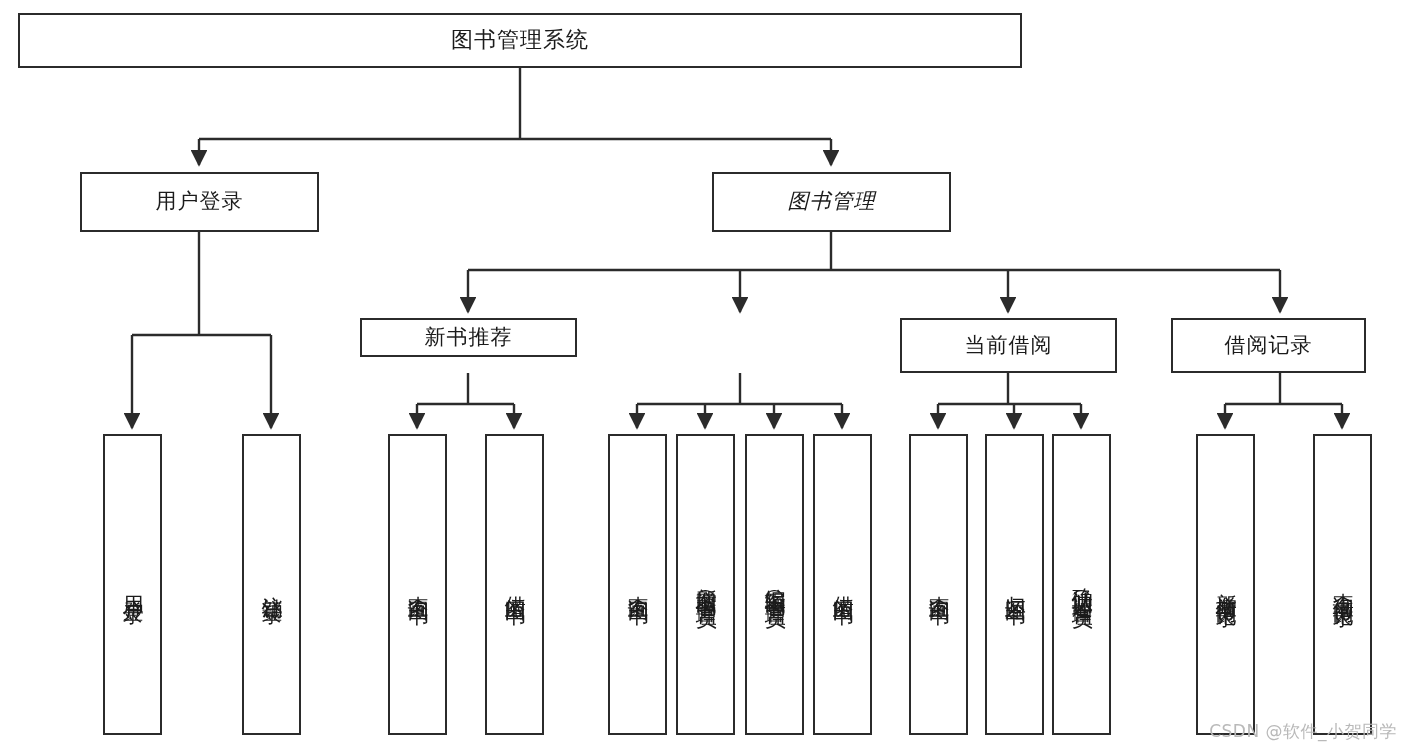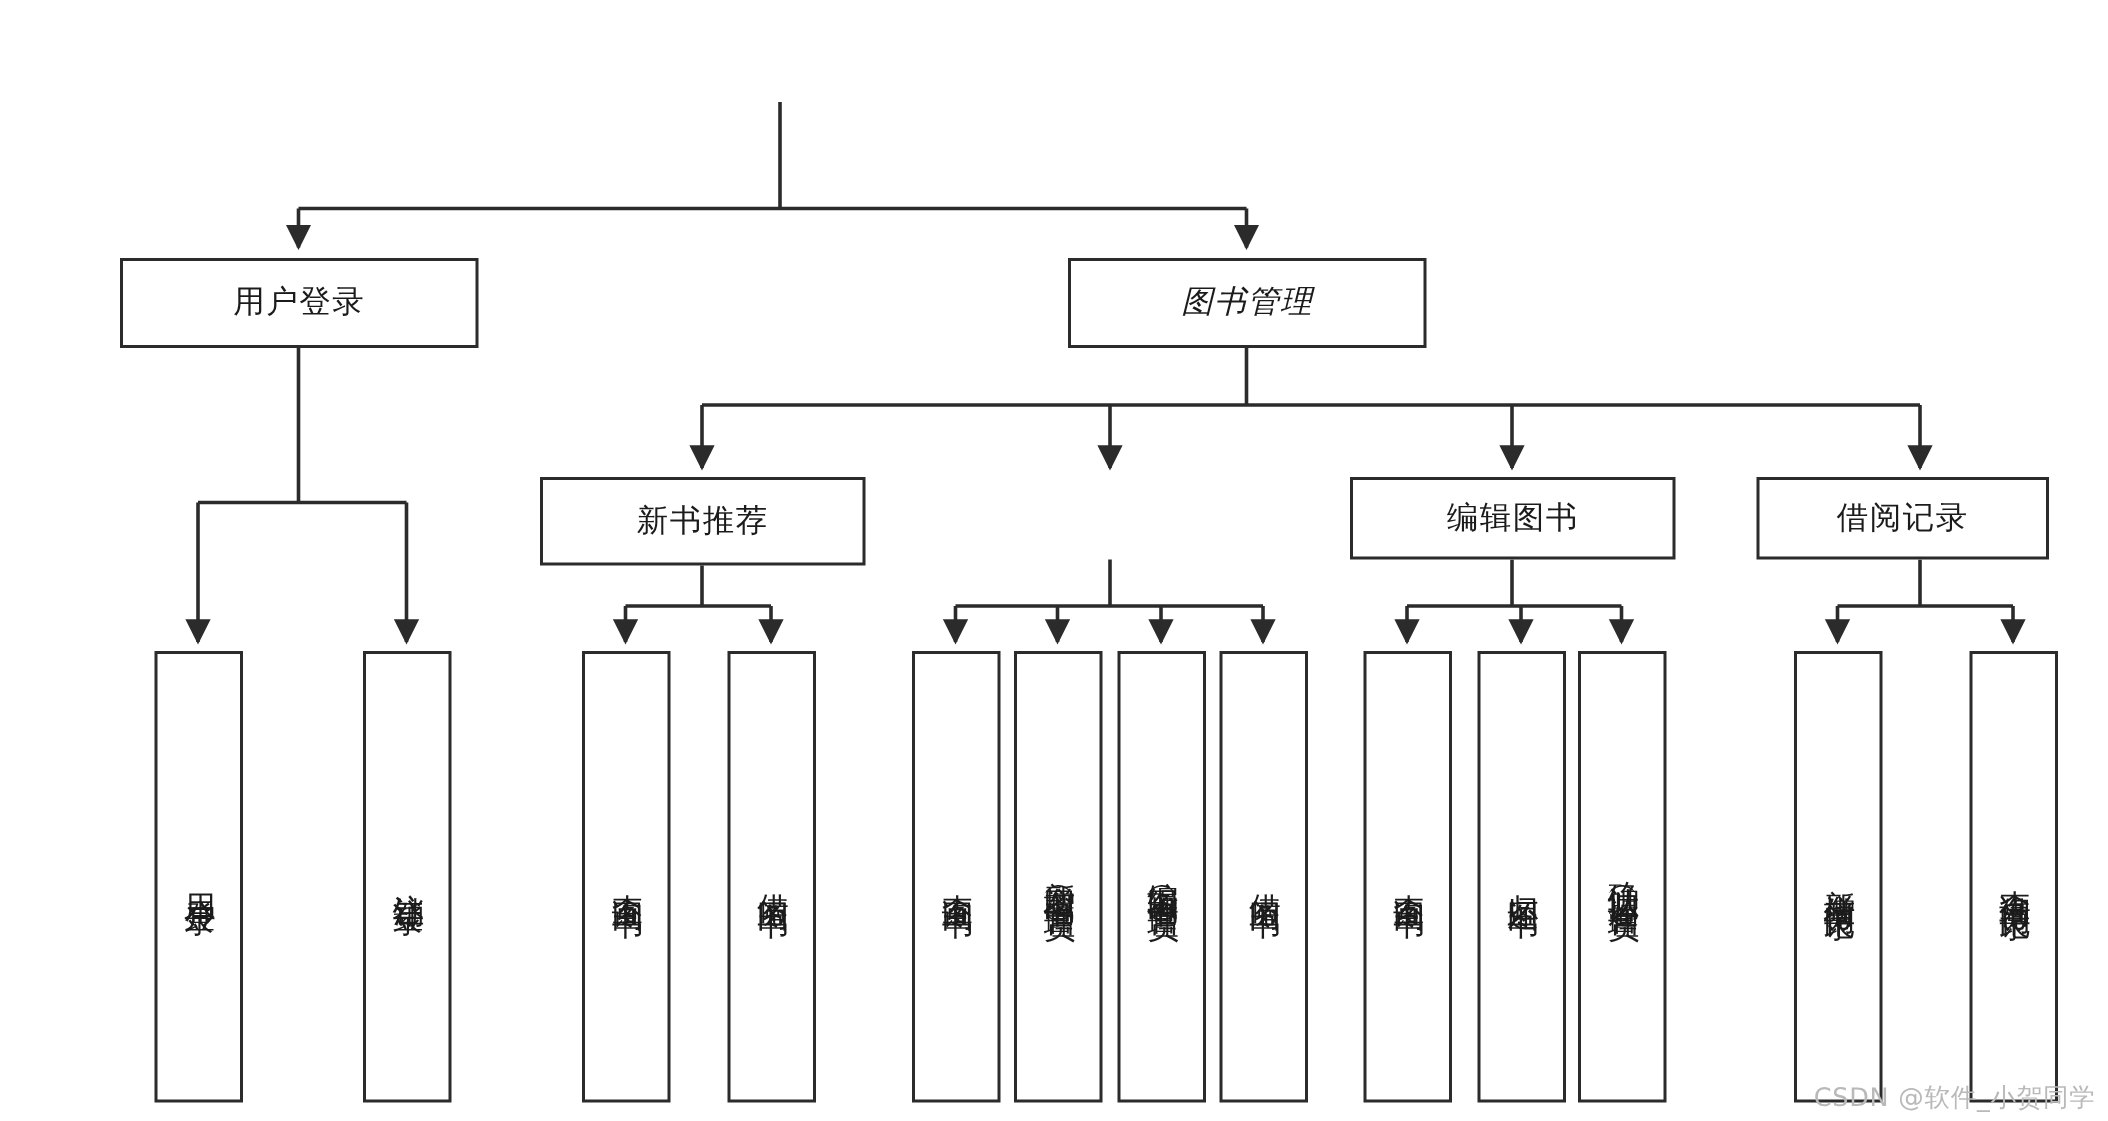--- a/index.html
+++ b/index.html
@@ -120,36 +120,39 @@
       <path d="M 1014 404 L 1014 428" marker-end="url(#arrowhead)"></path>
       <path d="M 1081 404 L 1081 428" marker-end="url(#arrowhead)"></path>
 
       <path d="M 1280 373 L 1280 404"></path>
       <path d="M 1225 404 L 1342 404"></path>
       <path d="M 1225 404 L 1225 428" marker-end="url(#arrowhead)"></path>
       <path d="M 1342 404 L 1342 428" marker-end="url(#arrowhead)"></path>
     </g>
   </svg>
 
+  <div class="node horizontal" id="node-root" style="left:18px; top:13px; width:1004px; height:55px;">
+    <span>图书管理系统</span>
+  </div>
 
   <div class="node horizontal" style="left:80px; top:172px; width:239px; height:60px;">
     <span>用户登录</span>
   </div>
 
   <div class="node horizontal" style="left:712px; top:172px; width:239px; height:60px;font-style:italic;">
     <span>图书管理</span>
   </div>
 
-  <div class="node horizontal" style="left:360px; top:318px; width:217px; height:59px;">
+  <div class="node horizontal" style="left:360px; top:318px; width:217px; height:39px;">
     <span>新书推荐</span>
   </div>
 
 
   <div class="node horizontal" style="left:900px; top:318px; width:217px; height:55px;">
-    <span>编辑图书</span>
+    <span>当前借阅</span>
   </div>
 
   <div class="node horizontal" style="left:1171px; top:318px; width:195px; height:55px;">
     <span>借阅记录</span>
   </div>
 
   <div class="node vertical" style="left:103px; top:434px; width:59px; height:301px;">
     <span class="vlabel">用户登录</span>
   </div>
 

